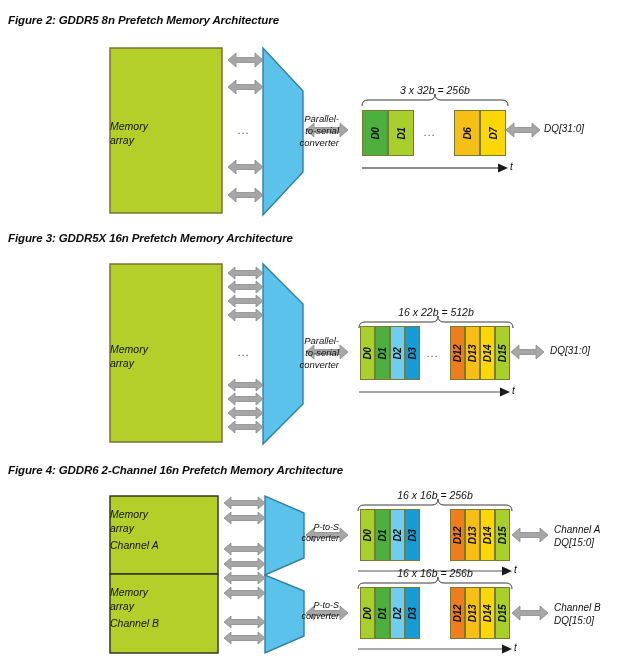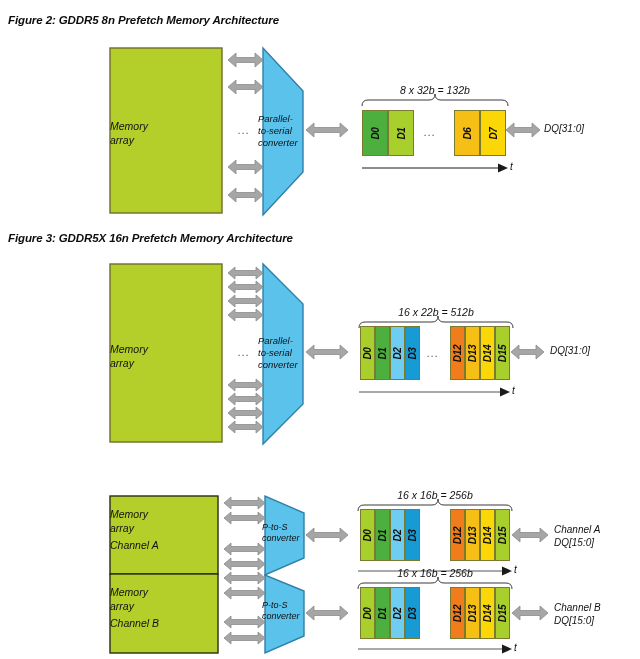--- a/index.html
+++ b/index.html
@@ -33,25 +33,26 @@
   .mem-text {
     position: absolute;
     text-align: left;
     font-size: 10.5px;
     color: #111;
     line-height: 1.3;
     white-space: nowrap;
   }
   .conv-text {
     position: absolute;
-    text-align: left;
+    text-align: right;
     font-size: 9.5px;
     color: #111;
     line-height: 1.25;
     white-space: nowrap;
+    margin-left: 33px;
   }
   .dblock {
     position: absolute;
     box-sizing: border-box;
     border: 1px solid #7a7a30;
     display: flex;
     align-items: center;
     justify-content: center;
   }
   .dblock span {
@@ -124,21 +125,21 @@
   </div>
 
   <div class="ellipsis" style="left:238px;top:124px;">...</div>
 
   <div class="conv-text" style="left:258px;top:113px;width:48px;">
     <div>Parallel-</div>
     <div>to-serial</div>
     <div>converter</div>
   </div>
 
-  <div class="dimlabel" style="left:362px;top:84px;width:146px;">8 x 32b = 132b</div>
+  <div class="dimlabel" style="left:362px;top:84px;width:146px;">3 x 32b = 256b</div>
 
   <div class="dblock" style="left:362px;top:110px;width:26px;height:46px;background:#4caf3e;">
     <span>D0</span>
   </div>
   <div class="dblock" style="left:388px;top:110px;width:26px;height:46px;background:#a8cf2c;">
     <span>D1</span>
   </div>
 
   <div class="ellipsis" style="left:424px;top:126px;">...</div>
 
@@ -227,20 +228,21 @@
   </div>
   <div class="dblock" style="left:495px;top:104px;width:15px;height:54px;background:#a8cf2c;">
     <span>D15</span>
   </div>
 
   <div class="taxis-label" style="left:512px;top:163px;">t</div>
   <div class="lbl" style="left:550px;top:123px;">DQ[31:0]</div>
 </section>
 
 <section class="fig" style="top:458px;height:201px;">
+  <div class="fig-title" style="left:8px;top:6px;">Figure 4: GDDR6 2-Channel 16n Prefetch Memory Architecture</div>
 
   <svg class="canvas" width="640" height="201">
 
     <rect x="110" y="38" width="108" height="78" fill="#b5cf2a" stroke="#2b2b18" stroke-width="1.4"></rect>
 
     <rect x="110" y="116" width="108" height="79" fill="#b5cf2a" stroke="#2b2b18" stroke-width="1.4"></rect>
 
     <polygon points="265,38 265,117 304,100 304,55" fill="#5bc2ec" stroke="#2f7fa8" stroke-width="1.4"></polygon>
 
     <polygon points="265,117 265,195 304,178 304,133" fill="#5bc2ec" stroke="#2f7fa8" stroke-width="1.4"></polygon>

